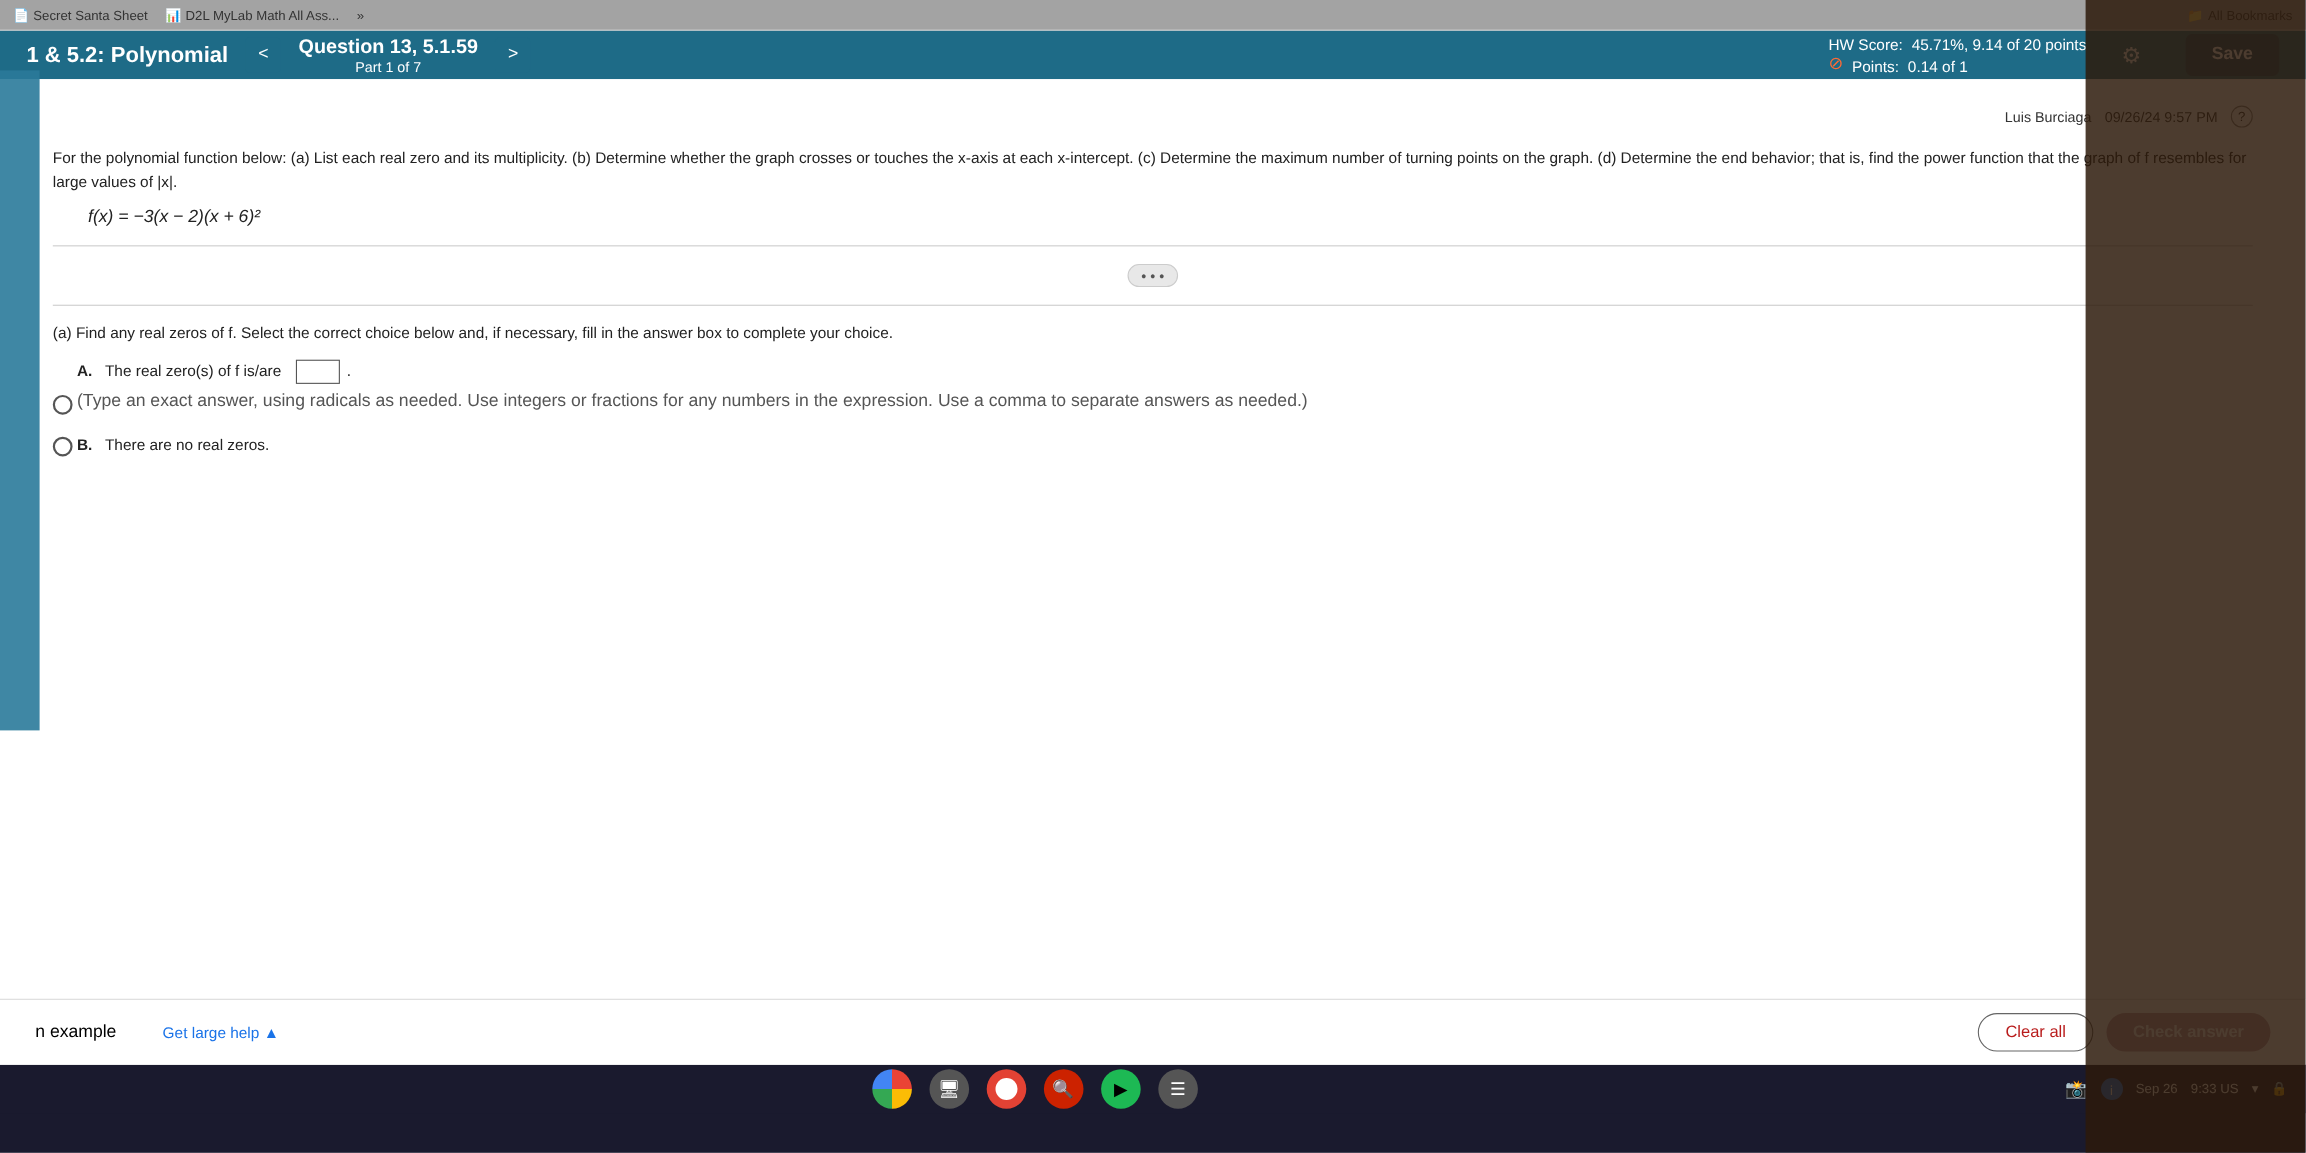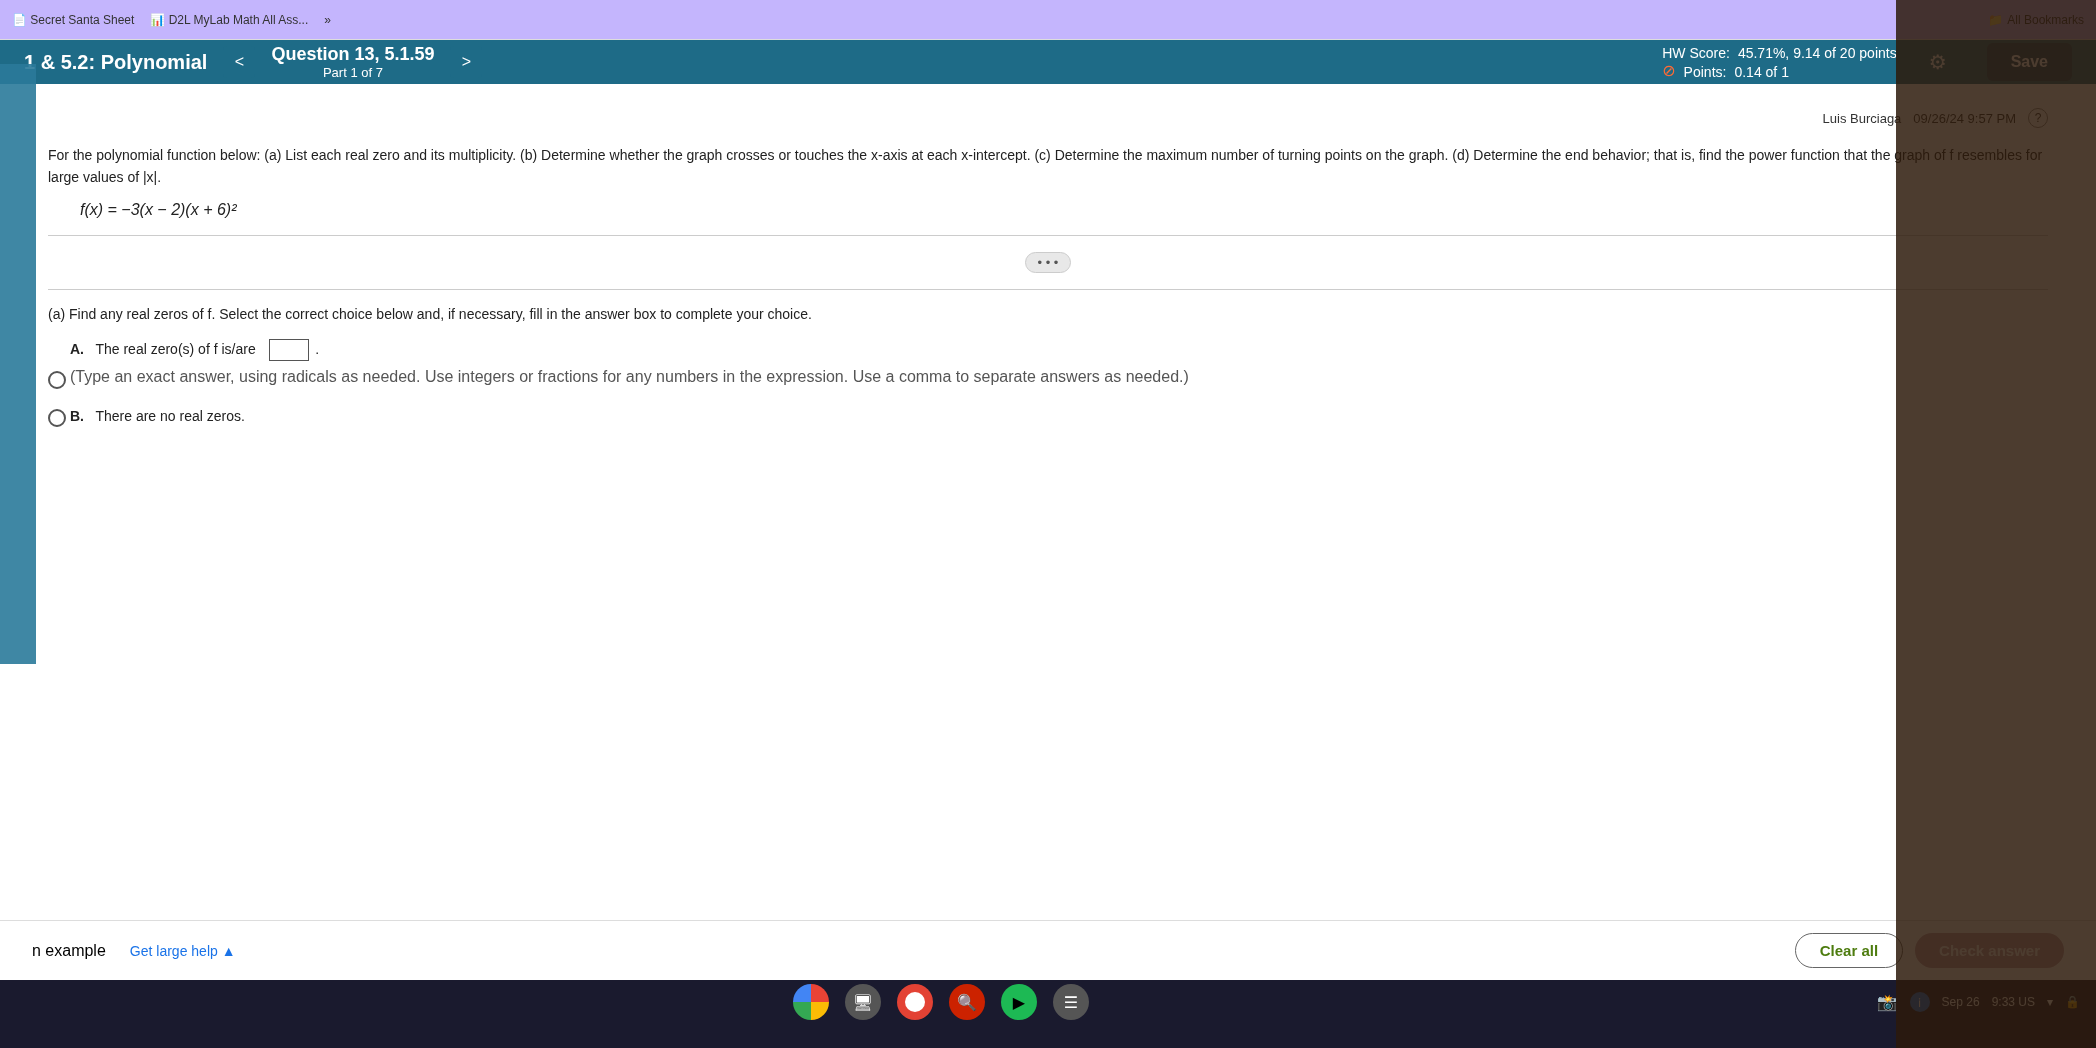--- a/index.html
+++ b/index.html
@@ -5,22 +5,22 @@
     * { box-sizing: border-box; margin: 0; padding: 0; }
     body {
       font-family: Arial, sans-serif;
       background: #1a1a2e;
       width: 2096px;
       height: 1048px;
       overflow: hidden;
       position: relative;
     }
     .bookmarks-bar {
-      background: #c4b5fd;
-      height: 40px;
+      background: #a3a3a3;
+      height: 28px;
       display: flex;
       align-items: center;
       padding: 0 12px;
       gap: 16px;
       font-size: 12px;
       color: #333;
       border-bottom: 1px solid #ddd;
     }
     .bookmarks-bar span {
       cursor: pointer;
@@ -208,42 +208,41 @@
       line-height: 1.5;
     }
 
     
     .bottom-toolbar {
       background: white;
       border-top: 1px solid #ddd;
       padding: 12px 32px;
       display: flex;
       align-items: center;
-      gap: 24px;
+      gap: 42px;
     }
     .help-link {
       color: #1a73e8;
       font-size: 14px;
       cursor: pointer;
       text-decoration: none;
     }
     .bottom-buttons {
       margin-left: auto;
       display: flex;
       gap: 12px;
     }
     .clear-all-btn {
       background: white;
       border: 1px solid #666;
       border-radius: 20px;
       padding: 8px 24px;
       font-size: 15px;
       cursor: pointer;
-      color: #4d7c0f;
-      font-weight: bold;
+      color: #b91c1c;
     }
     .check-answer-btn {
       background: #c0a0b0;
       border: none;
       border-radius: 20px;
       padding: 8px 24px;
       font-size: 15px;
       cursor: pointer;
       color: white;
       font-weight: bold;

